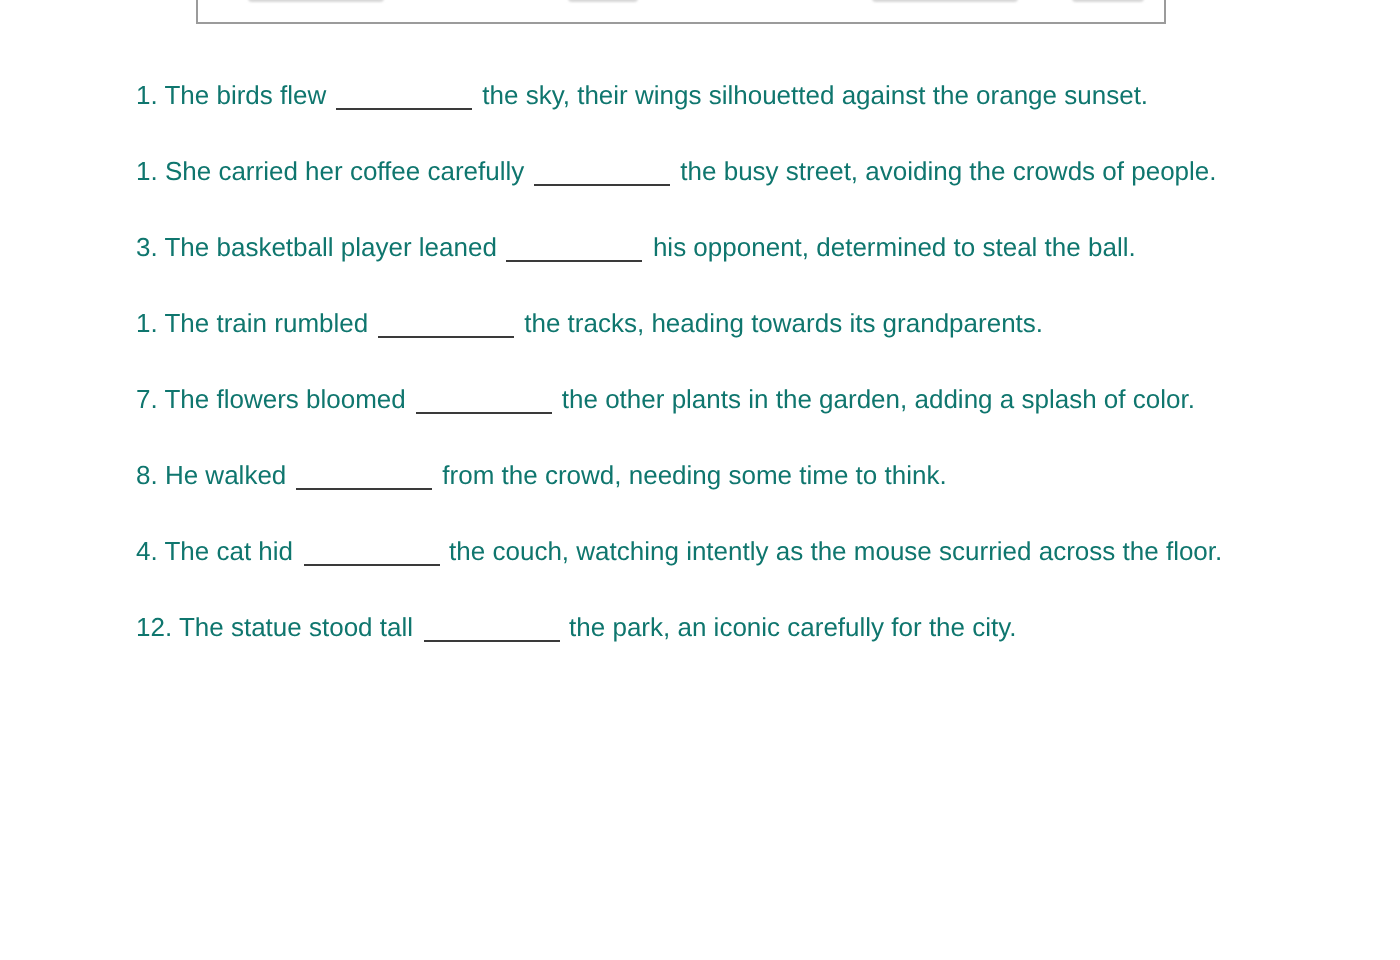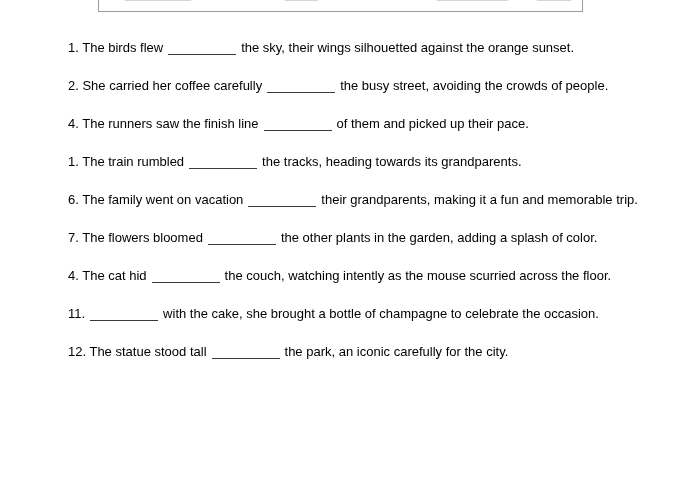--- a/index.html
+++ b/index.html
@@ -8,21 +8,21 @@
     background: #ffffff;
   }
   .page {
     position: relative;
     width: 700px;
     height: 480px;
     background: #ffffff;
     overflow: hidden;
     font-family: "Liberation Sans", sans-serif;
     font-size: 13px;
-    color: #000000;
+    color: #0f766e;
   }
   
   .word-bank {
     position: absolute;
     left: 98px;
     top: -31px;
     width: 483px;
     height: 41px;
     border: 1px solid #9b9b9b;
     background: #ffffff;
@@ -67,23 +67,22 @@
 
   <div class="word-bank">
     <div class="frag f1"></div>
     <div class="frag f2"></div>
     <div class="frag f3"></div>
     <div class="frag f4"></div>
   </div>
 
   <div class="sentences">
     <div class="row"><span>1. The birds flew</span><span class="blank"></span><span>the sky, their wings silhouetted against the orange sunset.</span></div>
-    <div class="row"><span>2. She carried her coffee carefully</span><span class="blank"></span><span>the busy street, avoiding the crowds of people.</span></div>
-    <div class="row"><span>4. The runners saw the finish line</span><span class="blank"></span><span>of them and picked up their pace.</span></div>
+    <div class="row"><span>1. She carried her coffee carefully</span><span class="blank"></span><span>the busy street, avoiding the crowds of people.</span></div>
+    <div class="row"><span>3. The basketball player leaned</span><span class="blank"></span><span>his opponent, determined to steal the ball.</span></div>
     <div class="row"><span>1. The train rumbled</span><span class="blank"></span><span>the tracks, heading towards its grandparents.</span></div>
-    <div class="row"><span>6. The family went on vacation</span><span class="blank"></span><span>their grandparents, making it a fun and memorable trip.</span></div>
     <div class="row"><span>7. The flowers bloomed</span><span class="blank"></span><span>the other plants in the garden, adding a splash of color.</span></div>
+    <div class="row"><span>8. He walked</span><span class="blank"></span><span>from the crowd, needing some time to think.</span></div>
     <div class="row"><span>4. The cat hid</span><span class="blank"></span><span>the couch, watching intently as the mouse scurried across the floor.</span></div>
-    <div class="row"><span>11.</span><span class="blank"></span><span>with the cake, she brought a bottle of champagne to celebrate the occasion.</span></div>
     <div class="row"><span>12. The statue stood tall</span><span class="blank"></span><span>the park, an iconic carefully for the city.</span></div>
   </div>
 
 </div>
 
 </body></html>

